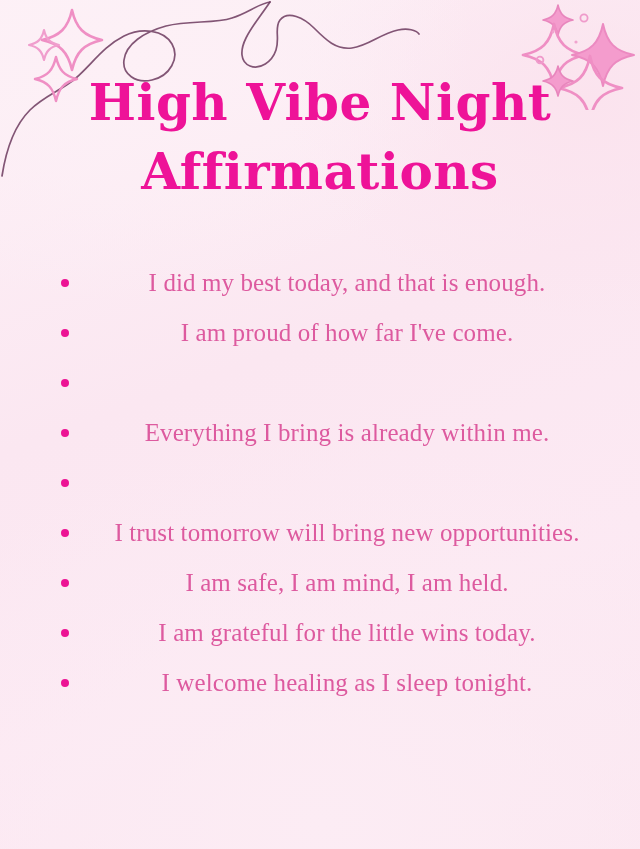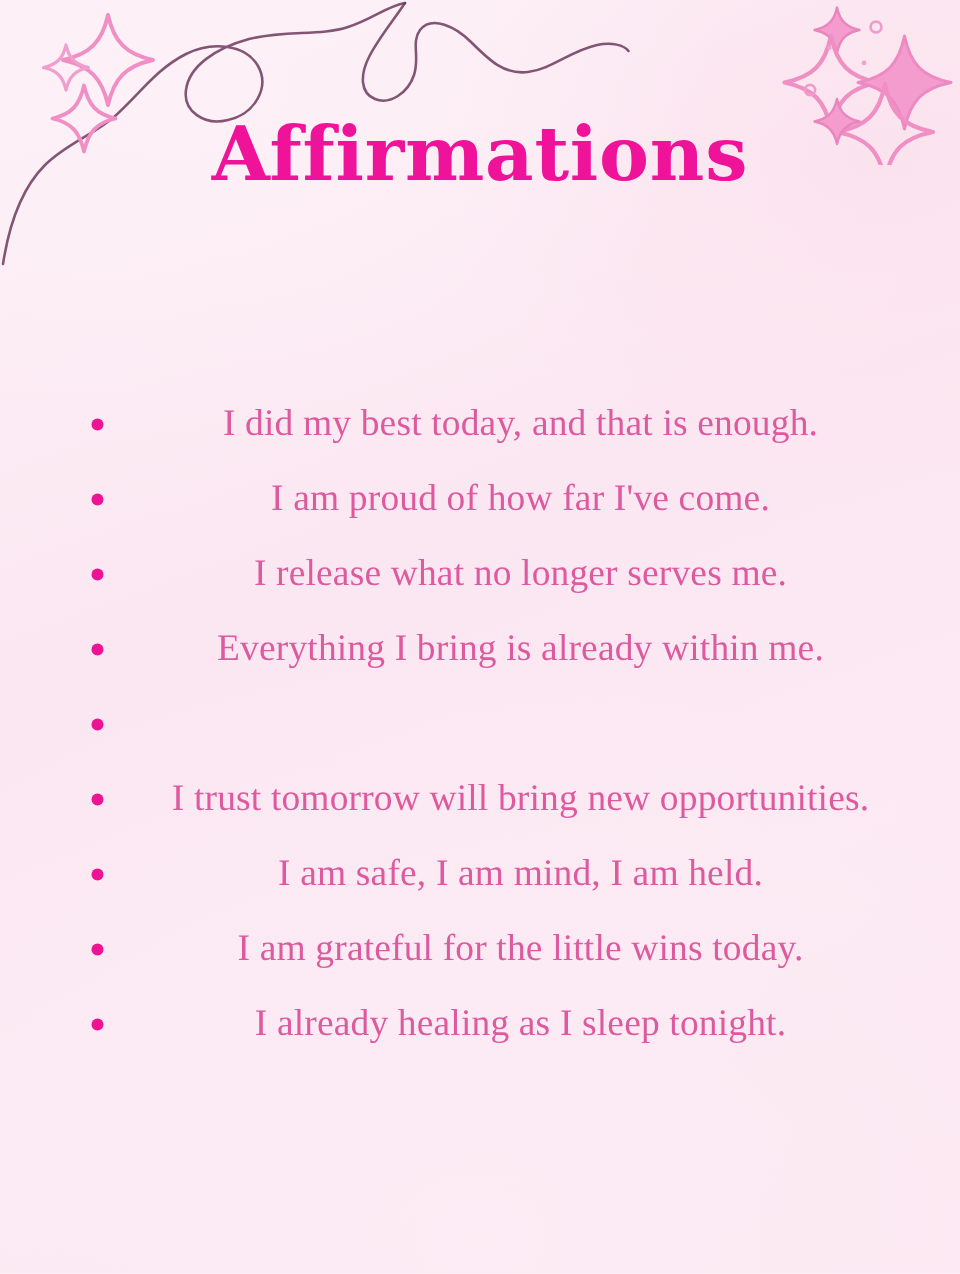--- a/index.html
+++ b/index.html
@@ -135,35 +135,35 @@
     <path d="M60 66 C 62 75, 66 79, 75 81 C 66 83, 62 87, 60 96
              C 58 87, 54 83, 45 81 C 54 79, 58 75, 60 66 Z" fill="#f49ccd" stroke="#e886bd" stroke-width="1.6" stroke-linejoin="round"></path>
 
     <circle cx="86" cy="18" r="3.6" fill="none" stroke="#ef9bcb" stroke-width="1.8"></circle>
     <circle cx="42" cy="60" r="3.4" fill="none" stroke="#ef9bcb" stroke-width="1.8"></circle>
     <circle cx="78" cy="42" r="1.6" fill="#f0a3ce"></circle>
     <circle cx="55" cy="32" r="1.4" fill="#f0a3ce"></circle>
   </svg>
 
   <div id="title-block">
+    <span class="title-line">High Vibe Night</span>
     <span class="title-line">Affirmations</span>
   </div>
 
   <ul id="affirmations">
     <li class="affirmation-row">
       <span class="bullet"></span>
       <span class="affirmation-text">I did my best today, and that is enough.</span>
     </li>
     <li class="affirmation-row">
       <span class="bullet"></span>
       <span class="affirmation-text">I am proud of how far I've come.</span>
     </li>
     <li class="affirmation-row">
       <span class="bullet"></span>
-      <span class="affirmation-text">I release what no longer serves me.</span>
     </li>
     <li class="affirmation-row">
       <span class="bullet"></span>
       <span class="affirmation-text">Everything I bring is already within me.</span>
     </li>
     <li class="affirmation-row">
       <span class="bullet"></span>
     </li>
     <li class="affirmation-row">
       <span class="bullet"></span>
@@ -172,17 +172,17 @@
     <li class="affirmation-row">
       <span class="bullet"></span>
       <span class="affirmation-text">I am safe, I am mind, I am held.</span>
     </li>
     <li class="affirmation-row">
       <span class="bullet"></span>
       <span class="affirmation-text">I am grateful for the little wins today.</span>
     </li>
     <li class="affirmation-row">
       <span class="bullet"></span>
-      <span class="affirmation-text">I already healing as I sleep tonight.</span>
+      <span class="affirmation-text">I welcome healing as I sleep tonight.</span>
     </li>
   </ul>
 
 </div>
 
 </body></html>

